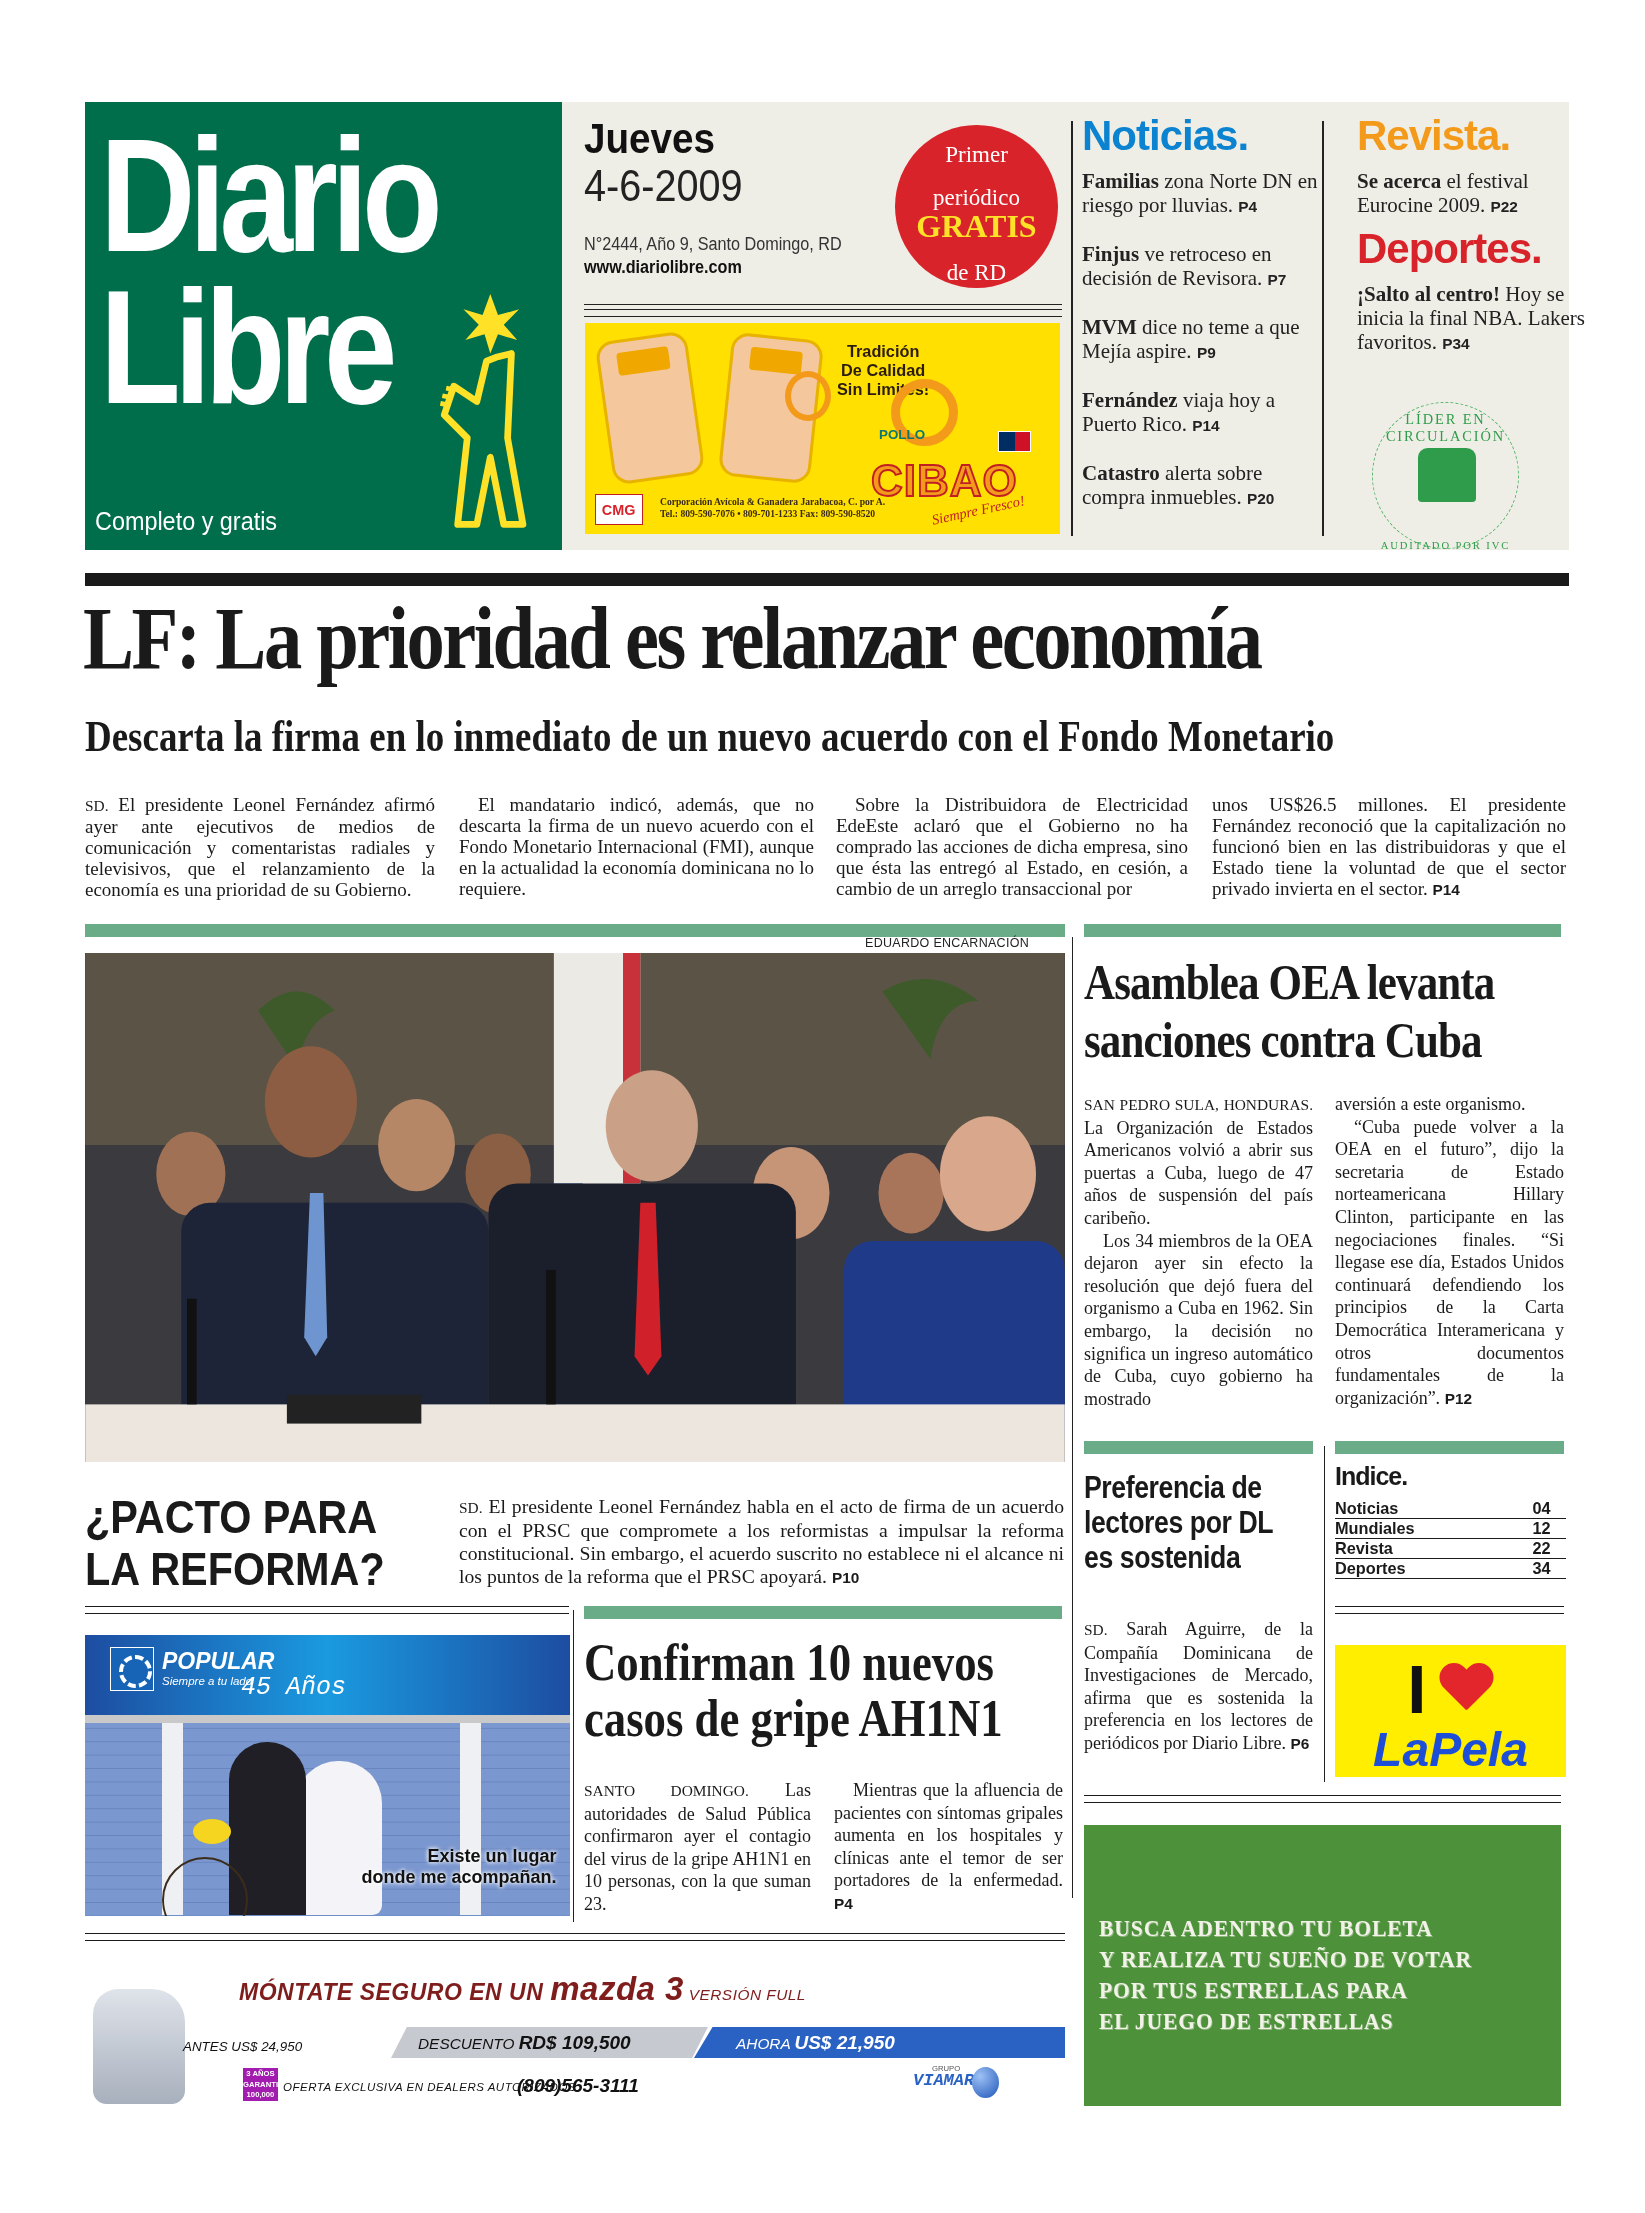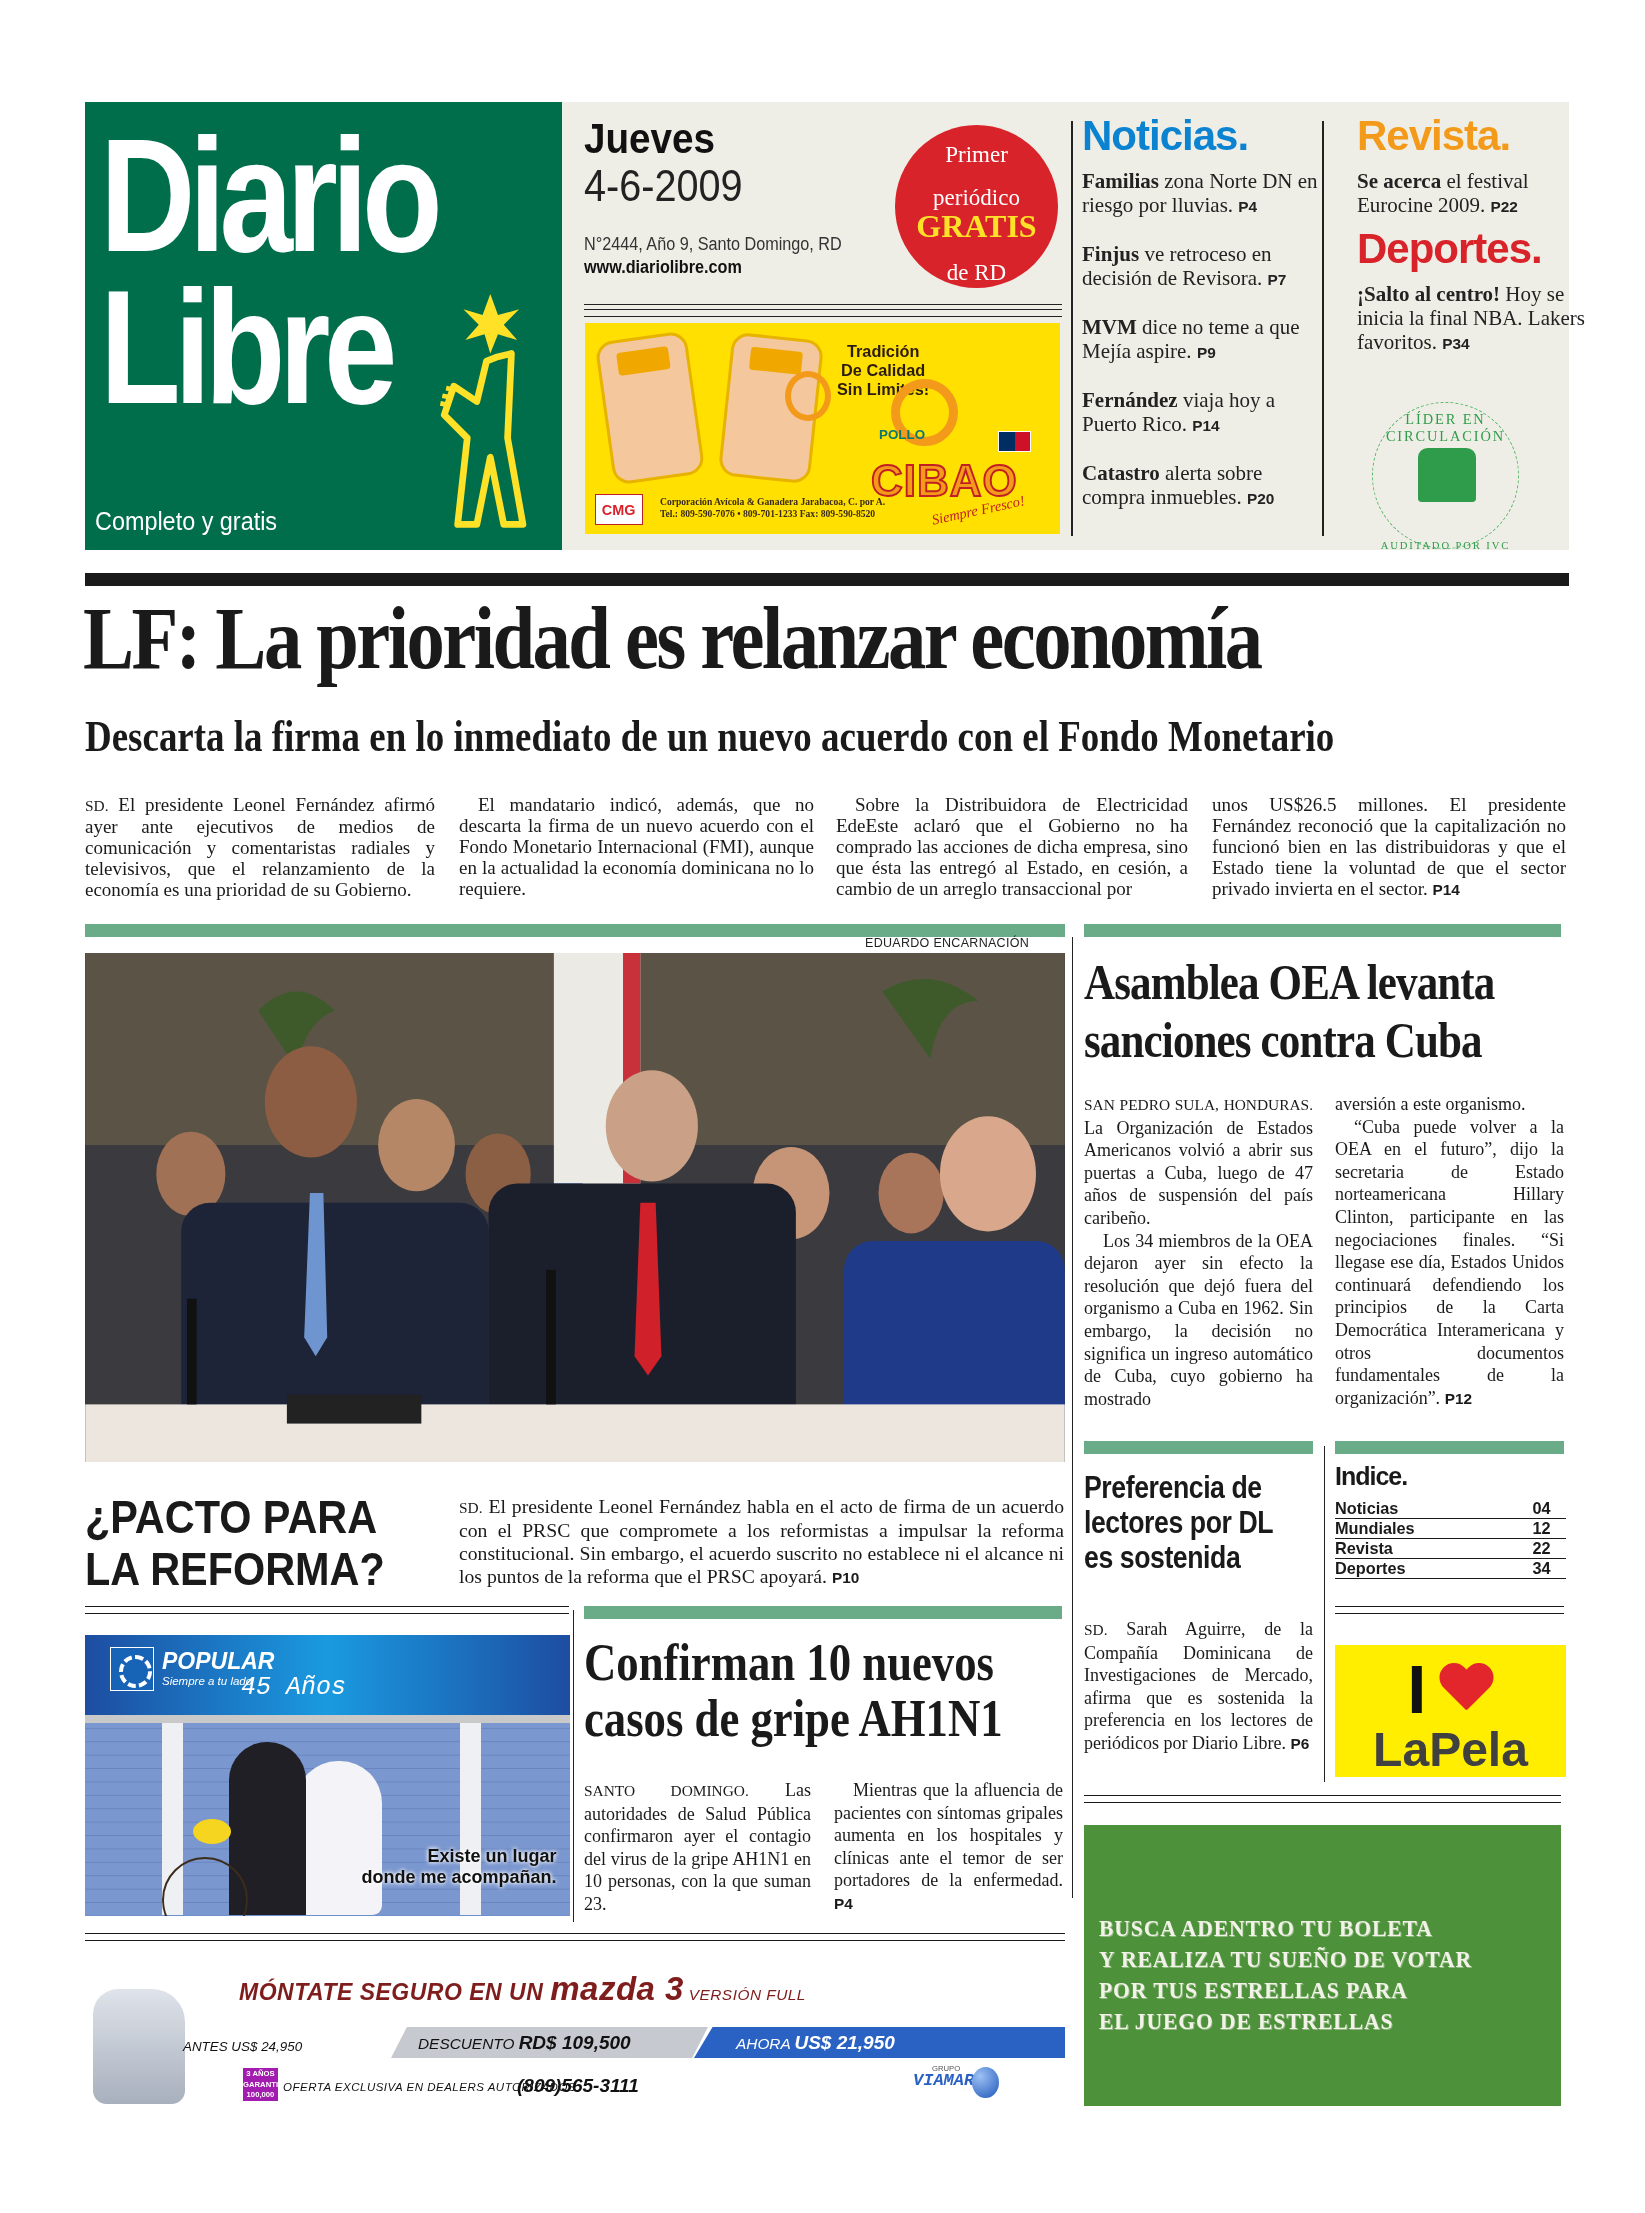--- a/index.html
+++ b/index.html
@@ -70,21 +70,21 @@
 
   .pref-head { left: 1084px; top: 1470px; font-family: "Liberation Sans", sans-serif; font-weight: 700; font-size: 31px; line-height: 35px; color: #1a1a1a; letter-spacing: -0.5px; transform: scaleX(0.86); transform-origin: left; white-space: nowrap; }
   .indice-head { left: 1335px; top: 1462px; font-family: "Liberation Sans", sans-serif; font-weight: 700; font-size: 25px; letter-spacing: -1px; color: #1a1a1a; }
   .indice-row { left: 1335px; width: 231px; height: 20px; border-bottom: 1.4px solid #1a1a1a; font-family: "Liberation Sans", sans-serif; font-weight: 700; font-size: 16.3px; line-height: 19px; display: flex; justify-content: space-between; padding-right: 15.4px; transform-origin: left; }
   .lapela { left: 1335px; top: 1645px; width: 231px; height: 132px; background: #ffee00; text-align: center; }
   .lapela .i { font-family: "Liberation Sans", sans-serif; font-weight: 700; font-size: 69px; line-height: 69px; color: #111; display:inline-block; vertical-align: middle; }
   .lapela .heart { display:inline-block; width: 56px; height: 50px; position: relative; vertical-align: middle; margin-left: 11.5px; }
   .lapela .heart::before, .lapela .heart::after { content:""; position:absolute; top:0; width: 29px; height: 46px; background: #e3262c; border-radius: 29px 29px 0 0; }
   .lapela .heart::before { left: 28px; transform: rotate(-45deg); transform-origin: 0 100%; }
   .lapela .heart::after { left: 0; transform: rotate(45deg); transform-origin: 100% 100%; }
-  .lapela .word { font-family: "Liberation Sans", sans-serif; font-weight: 700; font-size: 48px; line-height: 52px; color: #404040; }
+  .lapela .word { font-family: "Liberation Sans", sans-serif; font-weight: 700; font-size: 48px; line-height: 52px; color: #1d4ed8; font-style: italic; }
 
   .popular-ad { left: 85px; top: 1635px; width: 485px; height: 281px; overflow: hidden; background: #6e8fcb; }
   .popular-top { position:absolute; left:0; top:0; width:100%; height: 80px; background: linear-gradient(90deg, #1d4da1 0%, #1a9ae0 50%, #1d4da1 100%); }
   .popular-logo-box { position:absolute; left: 25px; top: 11.5px; width: 44px; height: 44px; border: 1.9px solid #fff; background: #1763b5; }
   .popular-logo-box::after { content:""; position:absolute; left:7.7px; top:7.7px; width: 25px; height: 25px; border-radius:50%; border: 4.8px dashed #fff; }
   .popular-name { position:absolute; left: 77px; top: 13.4px; color:#fff; font-family: "Liberation Sans", sans-serif; font-weight:700; font-style: italic; font-size: 23px; }
   .popular-slogan { position:absolute; left: 77px; top: 40px; color:#fff; font-family: "Liberation Sans", sans-serif; font-style: italic; font-size: 11.5px; }
   .popular-45 { position:absolute; left: 156px; top: 38px; color:#fff; font-family: Liberation Mono, monospace; font-style: italic; font-size: 25px; }
   .popular-stripe { position:absolute; left:0; top:80px; width:100%; height: 8.6px; background: #c9c9c9; }
   .popular-photo { position:absolute; left:0; top: 88px; width:100%; height: 192px; background: repeating-linear-gradient(0deg, #7b97cf 0px, #7b97cf 11.5px, #6985c0 12.5px, #7b97cf 13.4px); }

